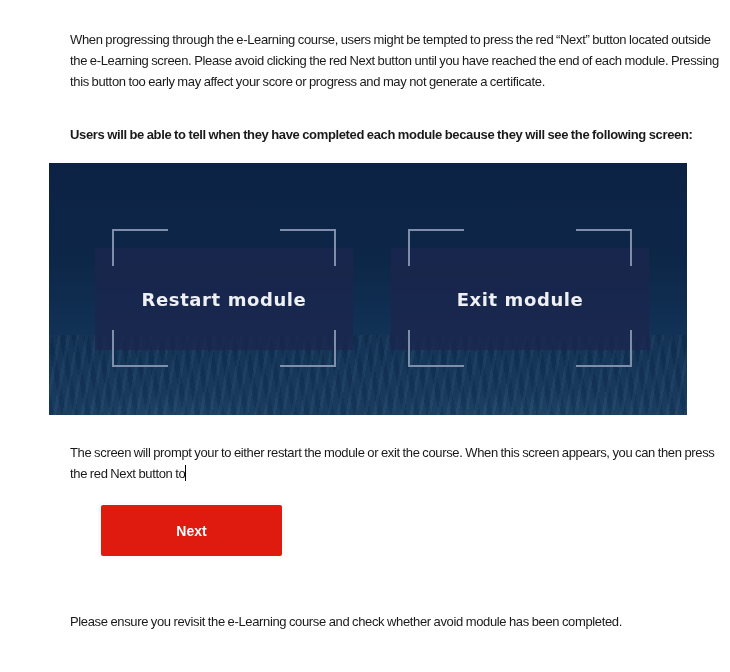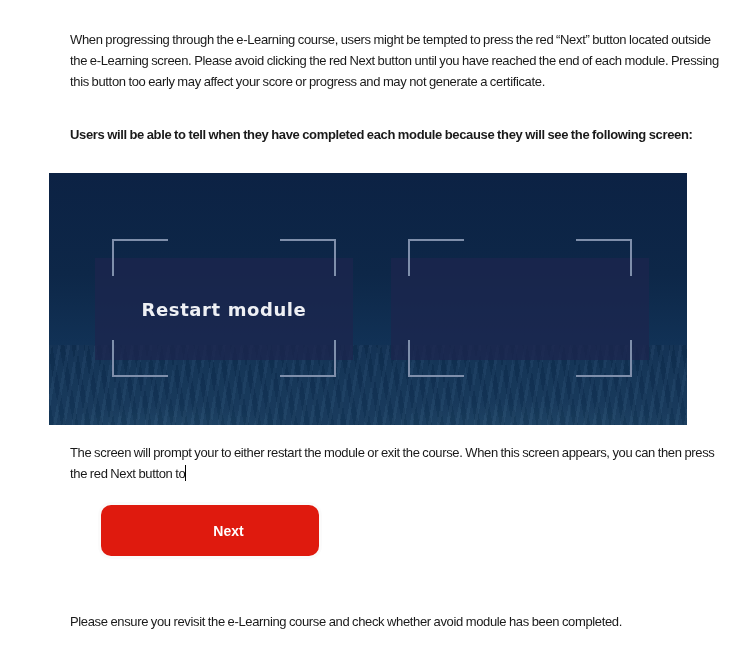--- a/index.html
+++ b/index.html
@@ -36,21 +36,21 @@
       height: 16px;
       background: #000;
       vertical-align: -3px;
       margin-left: 0px;
     }
 
     
     .elearn {
       position: absolute;
       left: 49px;
-      top: 173px;
+      top: 163px;
       width: 638px;
       height: 252px;
       overflow: hidden;
       background:
         radial-gradient(ellipse 220px 70px at 120px 280px, rgba(60,110,140,0.35), transparent 70%),
         radial-gradient(ellipse 300px 60px at 480px 270px, rgba(50,95,125,0.35), transparent 70%),
         linear-gradient(180deg, #0c2244 0%, #0d2748 40%, #123459 75%, #173c60 100%);
     }
     .elearn .texture {
       position: absolute;
@@ -107,32 +107,31 @@
     #choice-restart { left: 63px; }
     #choice-exit { left: 359px; }
 
     .next-btn {
       position: absolute;
       left: 101px;
       top: 505px;
       width: 181px;
       height: 51px;
       background: #df1a0e;
-      border-radius: 10px;
+      border-radius: 2px;
       border: none;
       color: #ffffff;
       font-family: "Liberation Sans", "DejaVu Sans", sans-serif;
       font-weight: bold;
       font-size: 14px;
       display: flex;
       align-items: center;
       justify-content: center;
       box-shadow: 0 0 0 3px rgba(0,0,0,0.015);
       cursor: pointer;
-      padding-left: 37px;
     }
   </style>
 </head>
 <body>
 
 <p id="p1" class="para">When progressing through the e-Learning course, users might be tempted to press the red “Next” button located outside the e-Learning screen. Please avoid clicking the red Next button until you have reached the end of each module. Pressing this button too early may affect your score or progress and may not generate a certificate.</p>
 
 <p id="p2" class="para">Users will be able to tell when they have completed each module because they will see the following screen:</p>
 
 <div class="elearn">
@@ -146,20 +145,21 @@
     <div class="bracket br"></div>
     <div class="label">Restart module</div>
   </div>
 
   <div class="choice" id="choice-exit">
     <div class="panel"></div>
     <div class="bracket tl"></div>
     <div class="bracket tr"></div>
     <div class="bracket bl"></div>
     <div class="bracket br"></div>
+    <div class="label">Exit module</div>
   </div>
 </div>
 
 <p id="p3" class="para"><span>The screen will prompt your to either restart the module or exit the course. When this screen appears, you can then press the red Next button to</span><span class="caret"></span></p>
 
 <div class="next-btn">Next</div>
 
 <p id="p4" class="para">Please ensure you revisit the e-Learning course and check whether avoid module has been completed.</p>
 
 </body></html>

